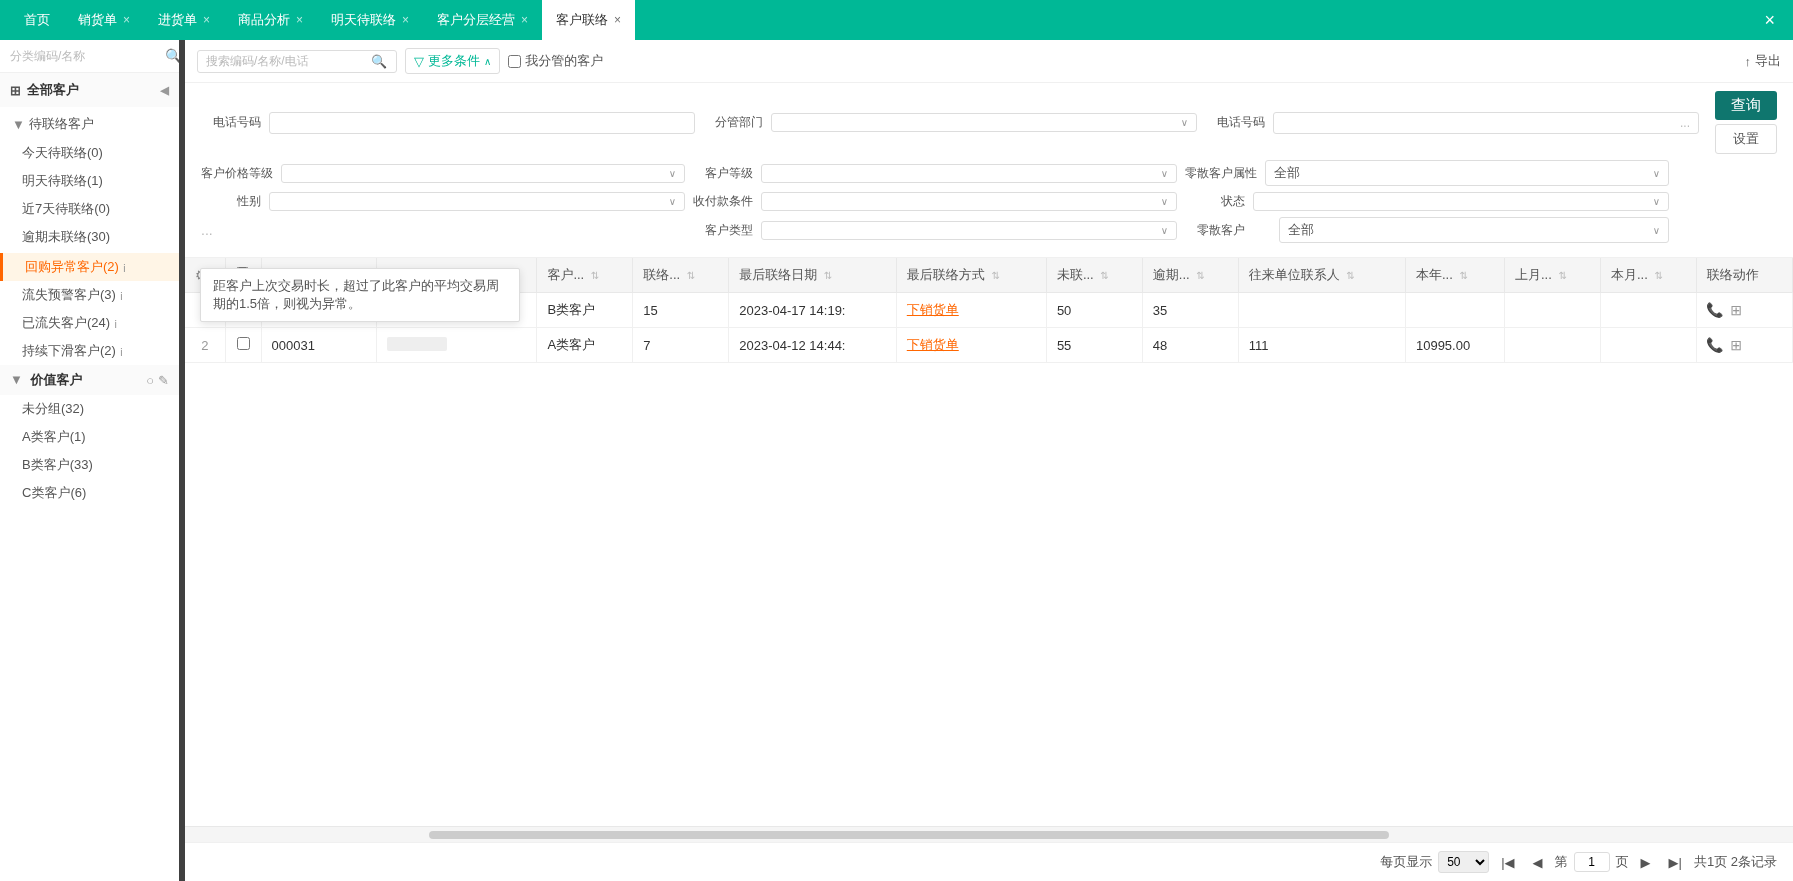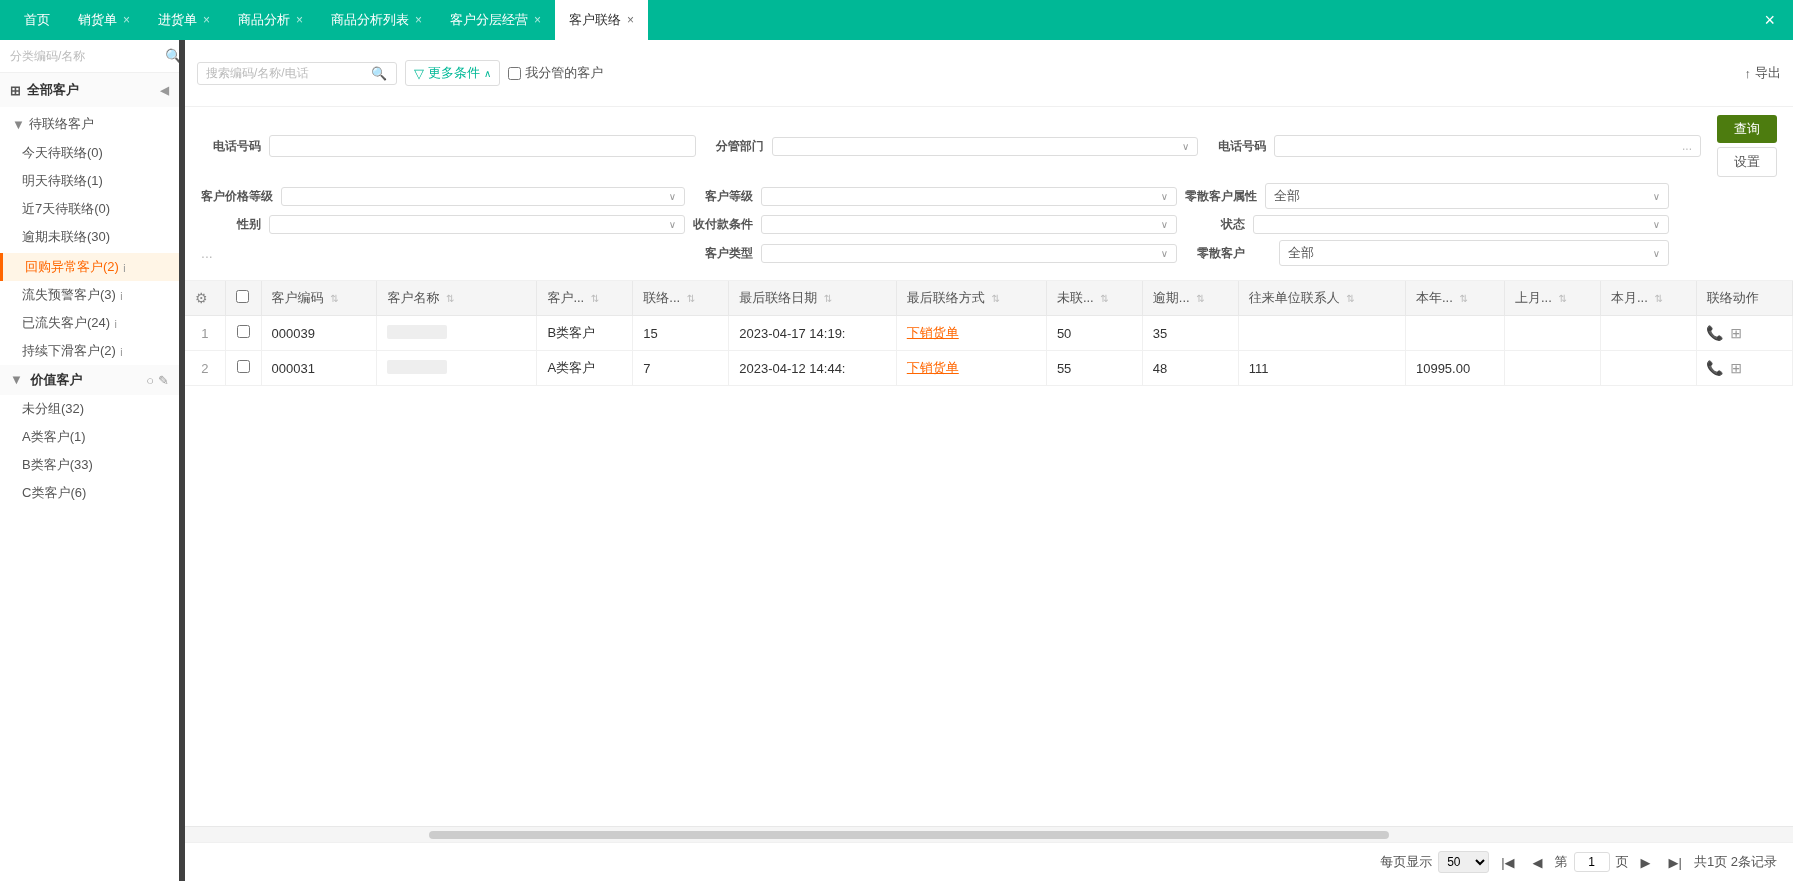--- a/index.html
+++ b/index.html
@@ -59,46 +59,46 @@
     .tooltip-box {
       position: absolute; left: 15px; top: 228px; background: #fff; border: 1px solid #ddd;
       padding: 8px 12px; font-size: 12px; color: #555; z-index: 100; max-width: 320px;
       box-shadow: 0 2px 8px rgba(0,0,0,0.12); border-radius: 2px;
     }
 
     
     .content-area { flex: 1; display: flex; flex-direction: column; overflow: hidden; background: #fff; }
 
     
-    .toolbar { display: flex; align-items: center; padding: 20px 12px; border-bottom: 1px solid #f0f0f0; gap: 8px; background: #fff; }
+    .toolbar { display: flex; align-items: center; padding: 8px 12px; border-bottom: 1px solid #f0f0f0; gap: 8px; background: #fff; }
     .search-box { display: flex; align-items: center; border: 1px solid #ddd; border-radius: 3px; padding: 3px 8px; width: 200px; }
     .search-box input { border: none; outline: none; font-size: 12px; color: #333; width: 100%; background: transparent; }
     .search-box input::placeholder { color: #bbb; }
     .search-box .s-icon { color: #bbb; }
 
     .filter-btn { display: flex; align-items: center; gap: 4px; color: #00b896; cursor: pointer; font-size: 12px; padding: 3px 8px; border: 1px solid #ddd; border-radius: 3px; }
     .filter-btn .arrow { font-size: 10px; }
 
     .my-customer { display: flex; align-items: center; gap: 4px; font-size: 12px; color: #555; cursor: pointer; }
     .my-customer input[type=checkbox] { cursor: pointer; }
 
     .toolbar-right { margin-left: auto; display: flex; align-items: center; gap: 8px; }
     .export-btn { display: flex; align-items: center; gap: 4px; color: #555; cursor: pointer; font-size: 12px; }
 
     
     .filter-panel { background: #fff; border-bottom: 1px solid #f0f0f0; padding: 8px 16px; }
     .filter-row { display: flex; align-items: center; margin-bottom: 6px; gap: 8px; }
     .filter-cell { display: flex; align-items: center; flex: 1; }
-    .filter-cell .filter-label { color: #555; font-size: 12px; white-space: nowrap; margin-right: 8px; min-width: 60px; text-align: right; font-weight: bold; }
+    .filter-cell .filter-label { color: #555; font-size: 12px; white-space: nowrap; margin-right: 8px; min-width: 60px; text-align: right; }
     .filter-select { display: flex; align-items: center; border: 1px solid #ddd; border-radius: 3px; padding: 3px 8px; flex: 1; cursor: pointer; font-size: 12px; color: #555; }
     .filter-select .arrow { margin-left: auto; font-size: 10px; color: #999; }
     .filter-input { border: 1px solid #ddd; border-radius: 3px; padding: 3px 8px; flex: 1; font-size: 12px; color: #555; outline: none; }
     .filter-dots { color: #bbb; font-size: 14px; cursor: pointer; }
 
-    .btn-query { background: #4d7c0f; color: #fff; border: none; border-radius: 3px; padding: 5px 16px; cursor: pointer; font-size: 13px; }
+    .btn-query { background: #0f766e; color: #fff; border: none; border-radius: 3px; padding: 5px 16px; cursor: pointer; font-size: 15px; }
     .btn-setting { background: #fff; color: #555; border: 1px solid #ddd; border-radius: 3px; padding: 5px 16px; cursor: pointer; font-size: 13px; }
 
     
     .table-container { flex: 1; overflow-y: auto; overflow-x: auto; }
     table { width: 100%; border-collapse: collapse; font-size: 12px; }
     thead tr { background: #f5f5f5; border-bottom: 1px solid #e8e8e8; }
     thead th { padding: 8px 10px; text-align: left; color: #555; font-weight: normal; border-right: 1px solid #e8e8e8; white-space: nowrap; position: relative; }
     thead th .sort-icon { color: #bbb; font-size: 10px; margin-left: 3px; }
     tbody tr { border-bottom: 1px solid #f0f0f0; }
     tbody td { padding: 8px 10px; color: #333; border-right: 1px solid #f0f0f0; white-space: nowrap; }
@@ -135,21 +135,21 @@
   </div>
   <div class="nav-item">
     <span>进货单</span>
     <span class="close-x">×</span>
   </div>
   <div class="nav-item">
     <span>商品分析</span>
     <span class="close-x">×</span>
   </div>
   <div class="nav-item">
-    <span>商品分析列表</span>
+    <span>明天待联络</span>
     <span class="close-x">×</span>
   </div>
   <div class="nav-item">
     <span>客户分层经营</span>
     <span class="close-x">×</span>
   </div>
   <div class="nav-item active">
     <span>客户联络</span>
     <span class="close-x">×</span>
   </div>
@@ -227,20 +227,23 @@
         <span>B类客户(33)</span>
       </div>
       <div class="sidebar-item">
         <span>C类客户(6)</span>
       </div>
     </div>
   </div>
 
   <div class="content-area" style="position:relative;">
 
+    <div class="tooltip-box">
+      <span>距客户上次交易时长，超过了此客户的平均交易周期的1.5倍，则视为异常。</span>
+    </div>
 
     <div class="toolbar">
       <div class="search-box">
         <input type="text" placeholder="搜索编码/名称/电话" style="">
         <span class="s-icon">🔍</span>
       </div>
       <div class="filter-btn">
         <span>▽</span>
         <span>更多条件</span>
         <span class="arrow">∧</span>

